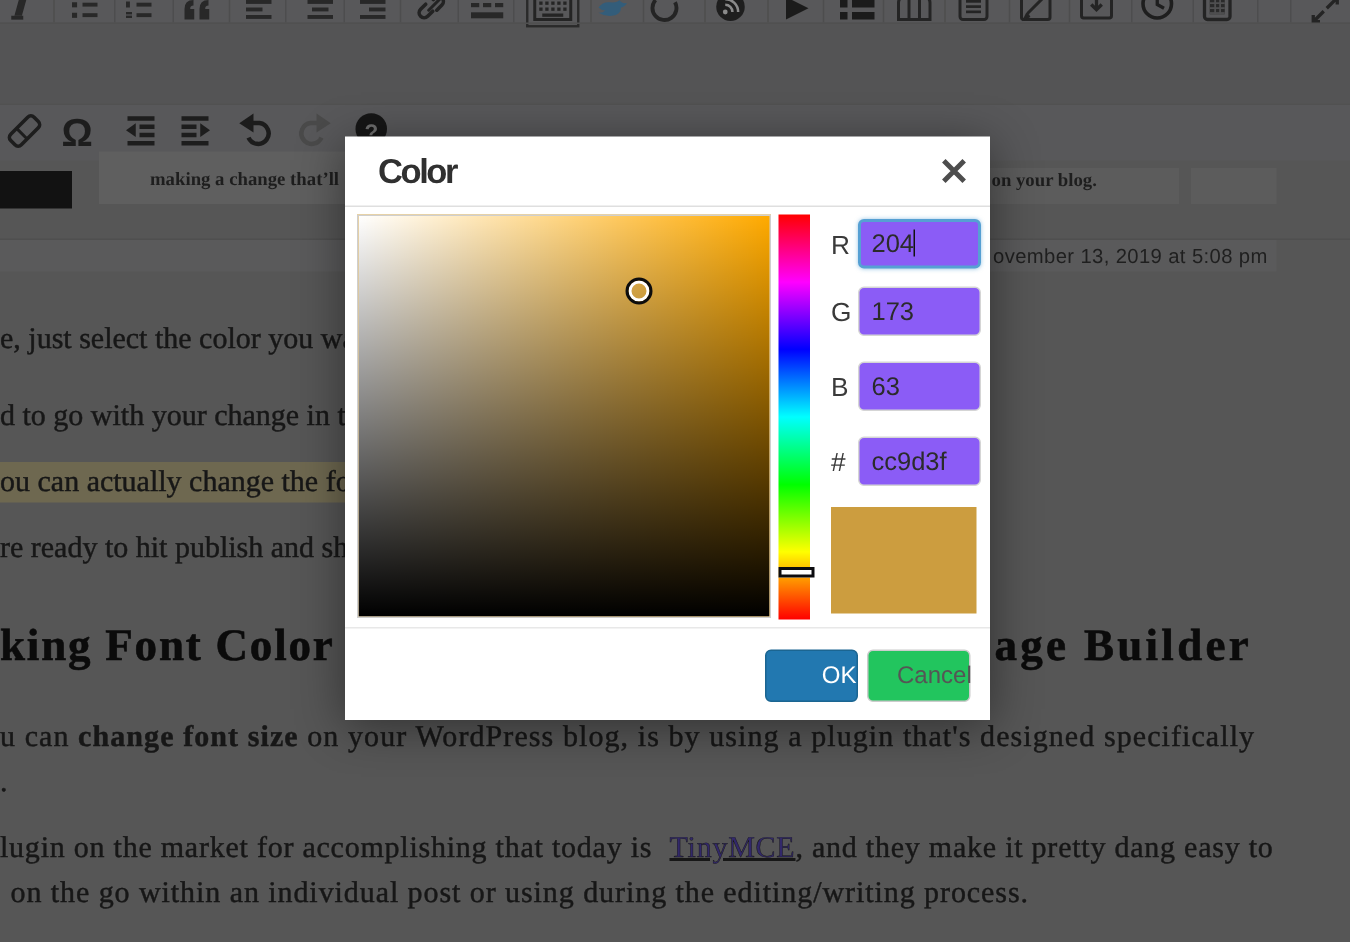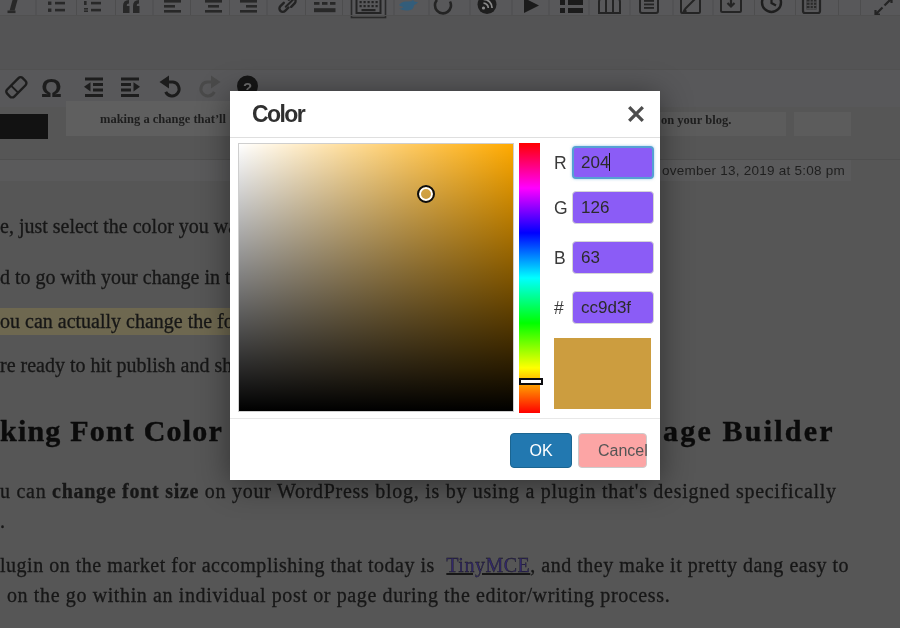--- a/index.html
+++ b/index.html
@@ -24,23 +24,23 @@
   #hue{position:absolute;left:289px;top:52px;width:21px;height:270px;
        background:linear-gradient(to bottom,#f00 0%,#f0f 16.7%,#00f 33.3%,#0ff 50%,#0f0 66.7%,#ff0 83.3%,#f00 100%);}
   #huehandle{position:absolute;left:288.5px;top:286.5px;width:24.5px;height:7.5px;background:#fff;
              border:2px solid #0c0c10;box-sizing:border-box;}
   .lab{position:absolute;font-size:17.5px;color:#3a3a3a;}
   .inp{position:absolute;left:342px;width:82px;height:33px;border:1px solid #d5d5d5;border-radius:4px;
        box-sizing:border-box;font-size:17px;color:#2b2b2b;line-height:31px;padding-left:8px;background:#8b5cf6;}
   #inpR{border:2px solid #56a0d3;box-shadow:0 0 3px rgba(86,160,211,.6);line-height:29px;padding-left:7px;}
   #swatch{position:absolute;left:324px;top:247px;width:97px;height:71px;background:#cc9d3f;}
   #mfoot{position:absolute;left:0;top:327px;width:100%;border-top:1px solid #e8e8e8;height:62px;}
-  .btn{position:absolute;top:14px;height:35px;border-radius:4px;font-size:16px;text-align:center;box-sizing:border-box;}
+  .btn{position:absolute;top:14px;height:35px;border-radius:4px;font-size:16px;text-align:right;box-sizing:border-box;}
   #okbtn{left:280px;width:62px;background:#2278b0;border:1px solid #1b6591;color:#fff;line-height:33px;}
-  #cancelbtn{left:348px;width:69px;background:#fca5a5;border:1px solid #ccc;color:#555;line-height:33px;padding-left:19px;}
+  #cancelbtn{left:348px;width:69px;background:#22c55e;border:1px solid #ccc;color:#555;line-height:33px;padding-left:19px;}
   .caret{display:inline-block;width:1px;height:18px;background:#111;vertical-align:-3px;}
 </style>
 </head>
 <body>
 <div id="stage">
 
   <div id="bg" class="abs" style="left:0;top:0;width:900px;height:628px;">
     <div class="abs" style="left:0;top:0;width:900px;height:15px;background:#58585a;"></div>
     <div class="abs" style="left:0;top:15px;width:900px;height:54px;background:#545455;"></div>
     <div class="abs" style="left:0;top:69px;width:900px;height:38px;background:#58585a;"></div>
@@ -253,40 +253,40 @@
     <div class="bodyline" style="left:0;top:266px;">d to go with your change in the editor</div>
     <div class="bodyline" style="left:0;top:310px;"><span style="background:#6e6850;padding:2px 4px 3px 0;">ou can actually change the font color of</span></div>
     <div class="bodyline" style="left:0;top:354px;">re ready to hit publish and share it</div>
 
     <div class="bodyline" style="left:0;top:414px;font-size:30px;font-weight:bold;color:#0b0b0b;letter-spacing:1.2px;-webkit-text-stroke:0.4px #0b0b0b;">king Font Color</div>
     <div class="bodyline" style="left:0;top:480px;letter-spacing:0.72px;">u can <b>change font size</b> on your WordPress blog, is by using a plugin that's designed specifically</div>
 
     <div class="bodyline" style="left:663px;top:414px;font-size:30px;font-weight:bold;color:#0b0b0b;letter-spacing:2.2px;-webkit-text-stroke:0.4px #0b0b0b;">age Builder</div>
     <div class="bodyline" style="left:0;top:510px;">.</div>
     <div class="bodyline" style="left:0;top:554px;letter-spacing:0.51px;">lugin on the market for accomplishing that today is <span style="color:#32286a;text-decoration:underline;margin-left:6px;">TinyMCE</span>, and they make it pretty dang easy to</div>
-    <div class="bodyline" style="left:7px;top:584px;letter-spacing:0.62px;">on the go within an individual post or page during the editor/writing process.</div>
+    <div class="bodyline" style="left:7px;top:584px;letter-spacing:0.62px;">on the go within an individual post or using during the editing/writing process.</div>
   </div>
 
   <div id="modal">
     <div id="mhead">
       <div id="mtitle">Color</div>
       <svg id="mclose" viewBox="0 0 28 28">
           <path d="M7.2 7.2 L20.8 20.8 M20.8 7.2 L7.2 20.8" stroke="#4d4d4d" stroke-width="3.3"></path>
         </svg>
     </div>
     <div id="grad"></div>
     <div id="marker"></div>
     <div id="hue"></div>
     <div id="huehandle"></div>
     <div class="lab" style="left:324px;top:61.5px;">R</div>
     <div class="lab" style="left:324px;top:106.5px;">G</div>
     <div class="lab" style="left:324px;top:156.5px;">B</div>
     <div class="lab" style="left:324px;top:207px;">#</div>
     <div class="inp" id="inpR" style="top:55px;">204<span class="caret"></span></div>
-    <div class="inp" style="top:100px;">126</div>
+    <div class="inp" style="top:100px;">173</div>
     <div class="inp" style="top:150px;">63</div>
     <div class="inp" style="top:200px;">cc9d3f</div>
     <div id="swatch"></div>
     <div id="mfoot">
       <div class="btn" id="okbtn">OK</div>
       <div class="btn" id="cancelbtn">Cancel</div>
     </div>
   </div>
 </div>
 

